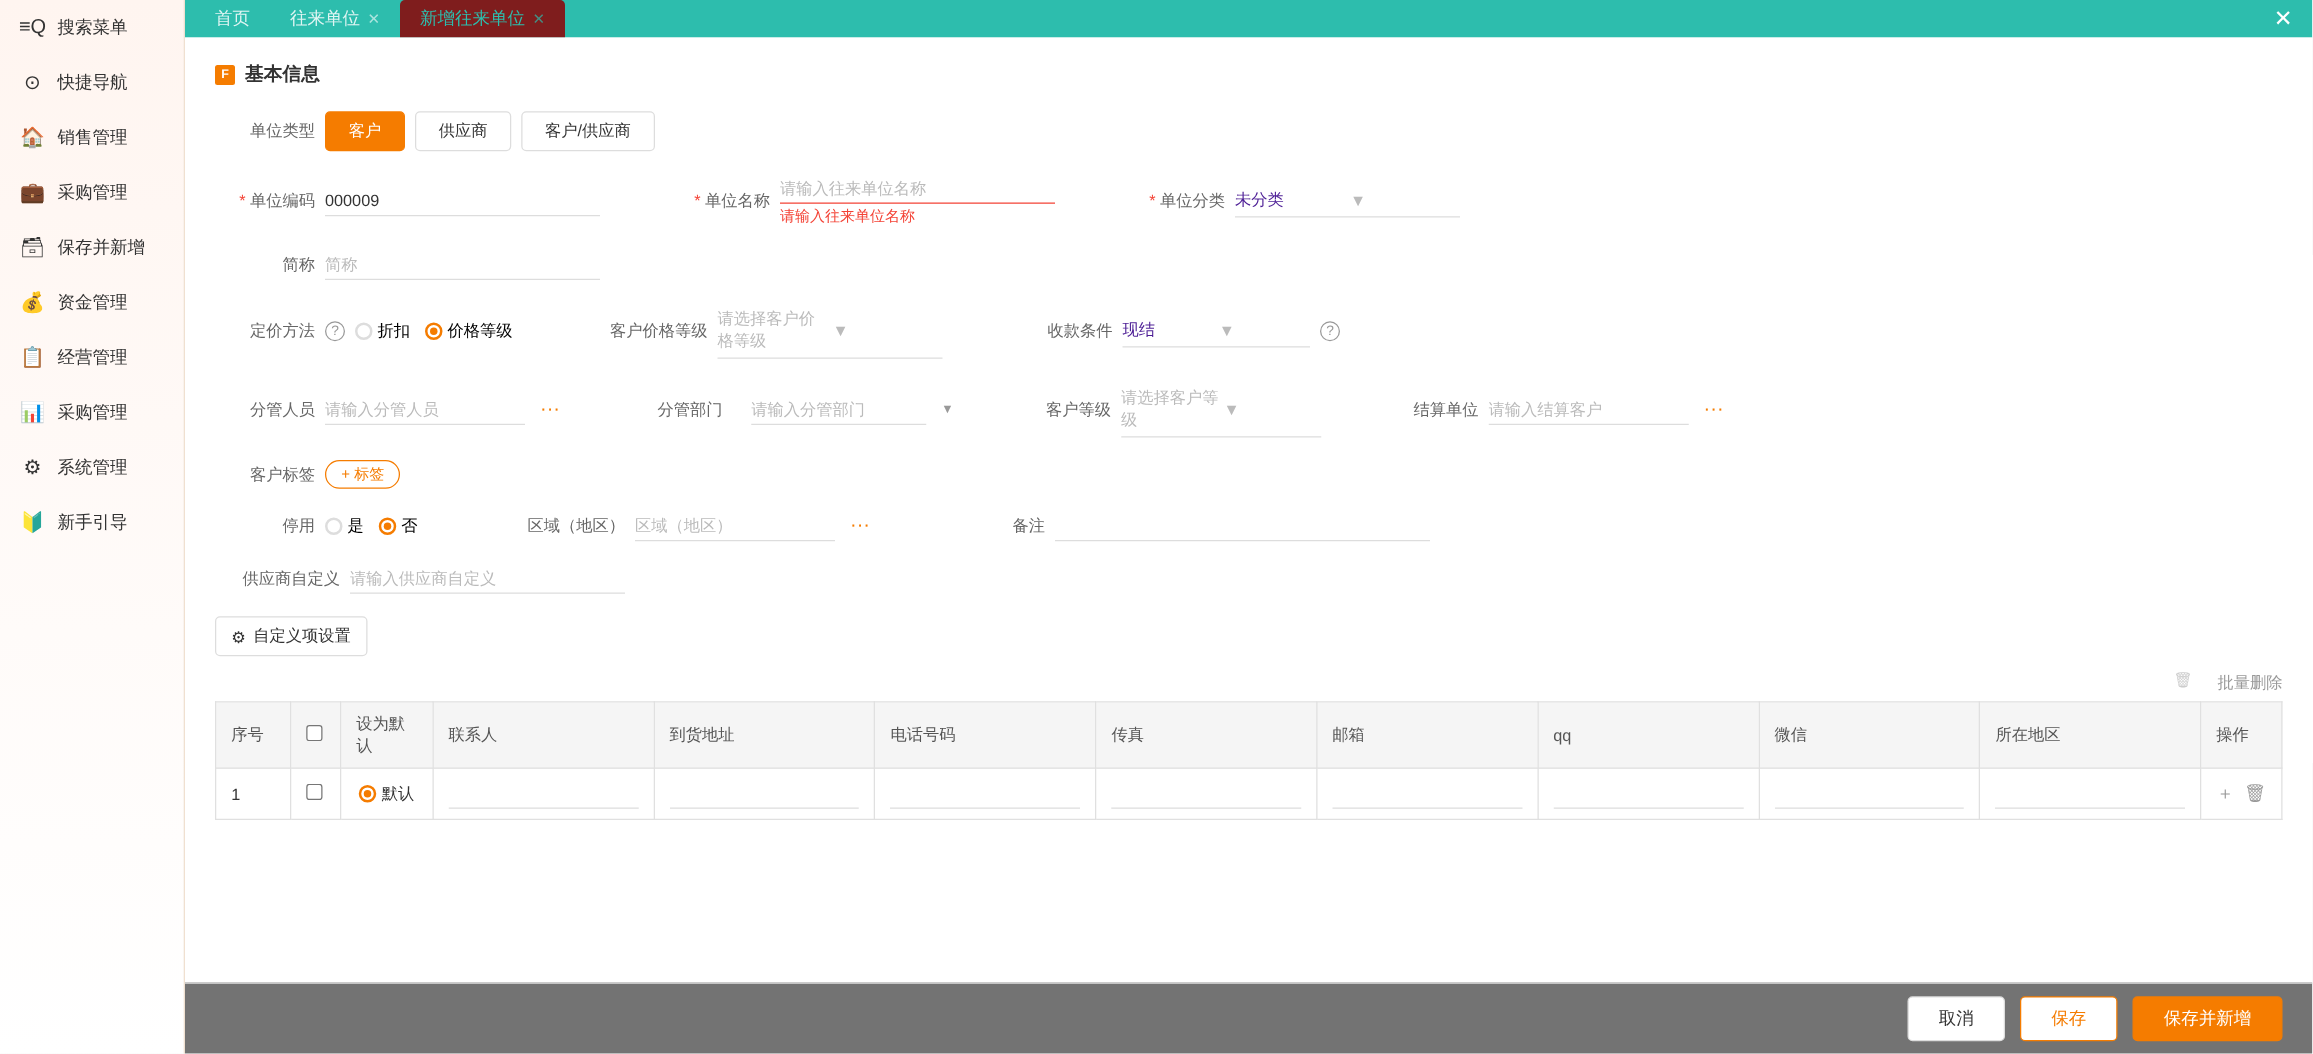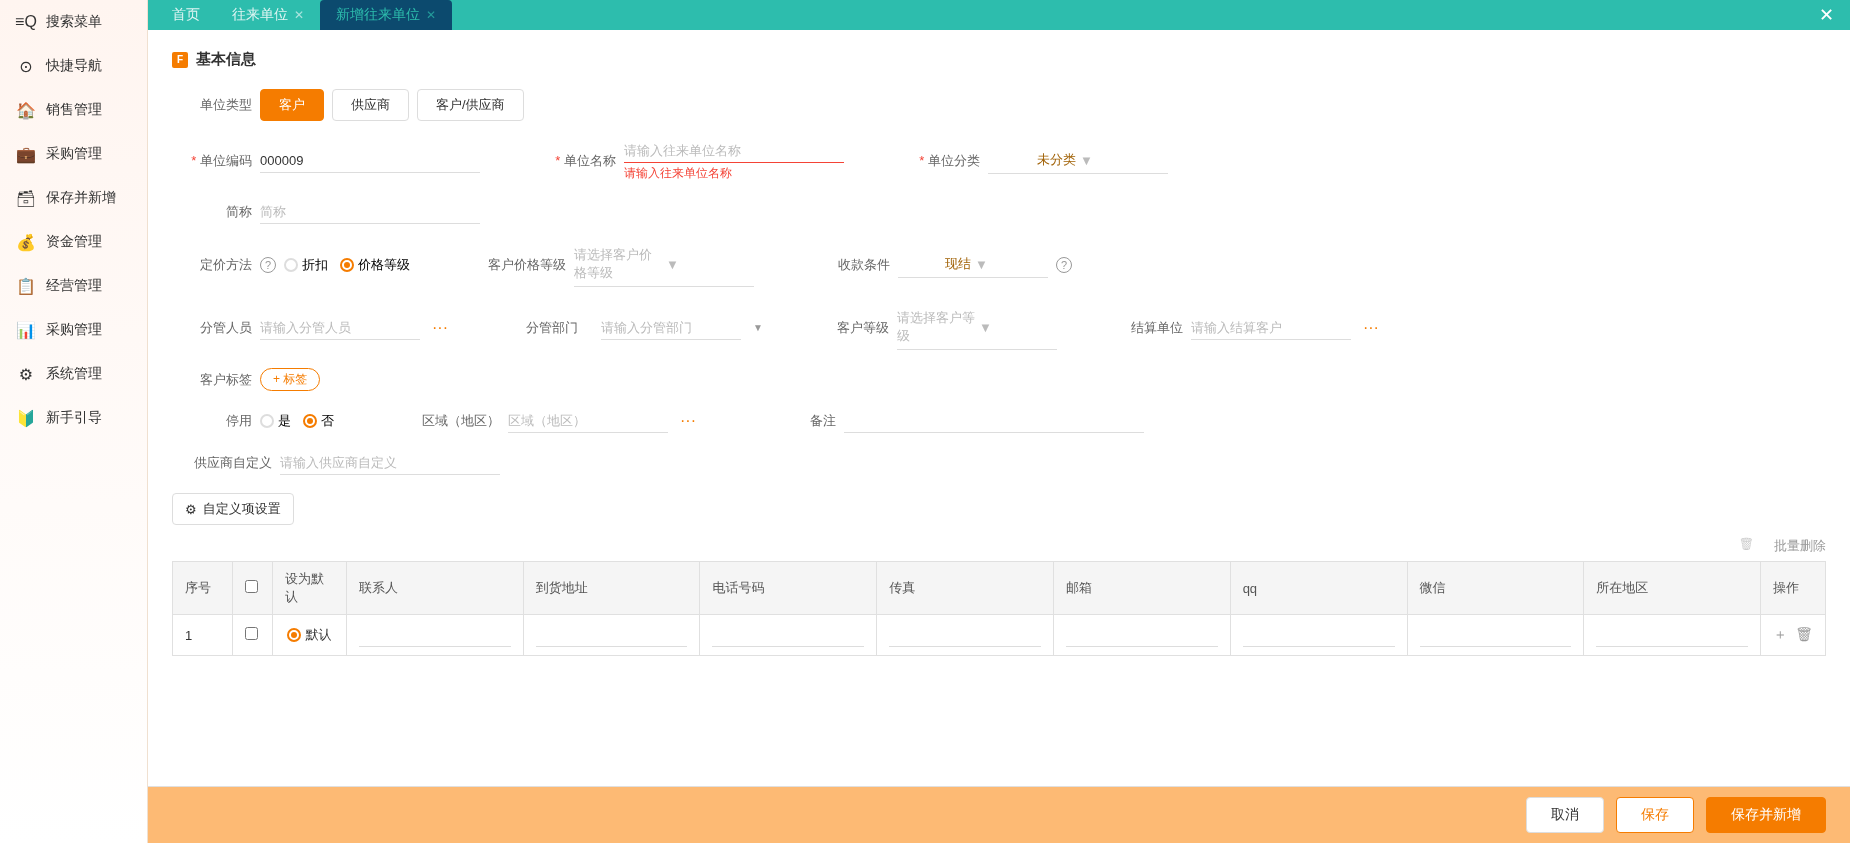--- a/index.html
+++ b/index.html
@@ -55,21 +55,21 @@
       align-items: center;
       padding: 0 16px;
       height: 100%;
       color: #fff;
       font-size: 14px;
       cursor: pointer;
       gap: 6px;
       opacity: 0.85;
     }
     .tab.active {
-      background: #0c4a6e;
+      background: #7f1d1d;
       color: #2dbdad;
       border-radius: 4px 4px 0 0;
       opacity: 1;
     }
     .tab-close {
       font-size: 12px;
       opacity: 0.7;
       cursor: pointer;
     }
     .tab-bar-close {
@@ -171,21 +171,21 @@
     .form-select {
       display: flex;
       align-items: center;
       border-bottom: 1px solid #ddd;
       padding: 4px 0;
       width: 160px;
       cursor: pointer;
       gap: 4px;
     }
     .form-select span { flex: 1; font-size: 13px; color: #bbb; }
-    .form-select span.has-value { color: #a16207; text-align: right; }
+    .form-select span.has-value { color: #4c1d95; }
     .chevron { font-size: 10px; color: #999; }
 
     
     .radio-group { display: flex; align-items: center; gap: 12px; }
     .radio-item { display: flex; align-items: center; gap: 4px; cursor: pointer; font-size: 13px; }
     .radio-circle {
       width: 14px;
       height: 14px;
       border-radius: 50%;
       border: 2px solid #ddd;
@@ -274,21 +274,21 @@
       justify-content: center;
     }
     .action-icon {
       cursor: pointer;
       color: #999;
       font-size: 14px;
     }
 
     
     .bottom-bar {
-      background: #fdba74;
+      background: #737373;
       border-top: 1px solid #e0e0e0;
       padding: 10px 24px;
       display: flex;
       justify-content: flex-end;
       gap: 12px;
       flex-shrink: 0;
     }
     .btn {
       padding: 8px 24px;
       border-radius: 4px;

